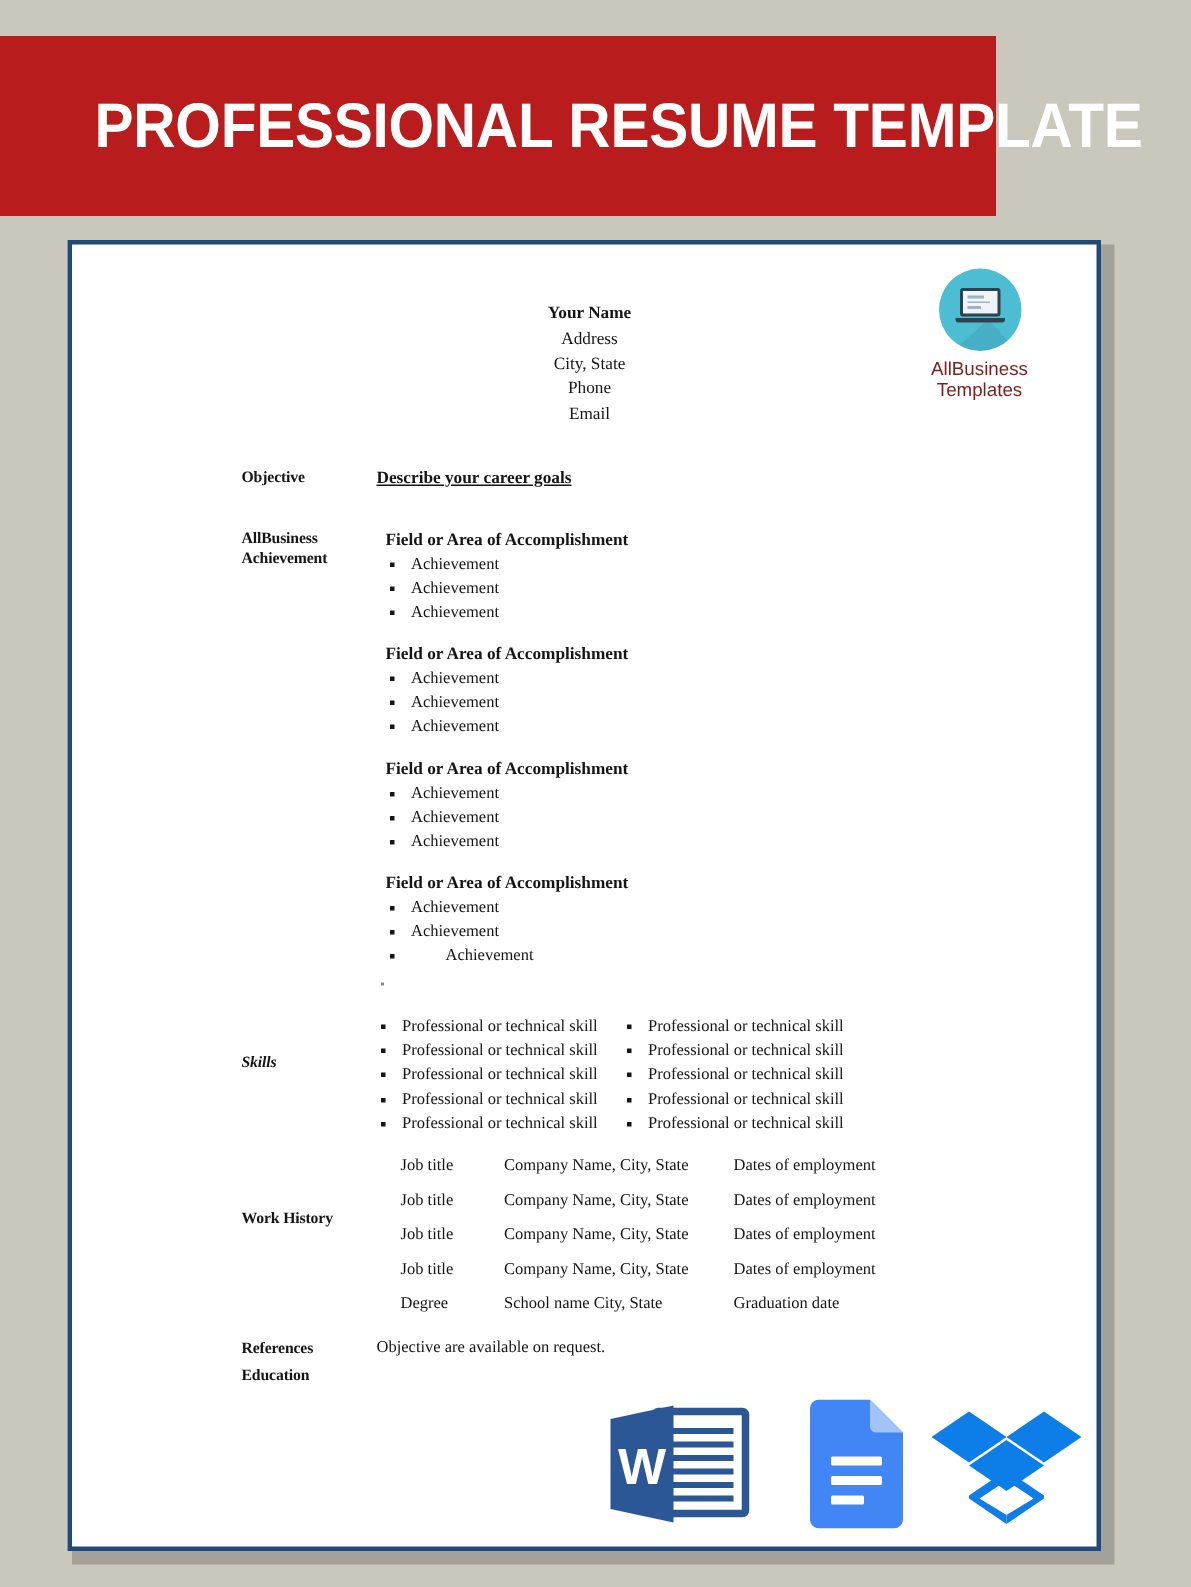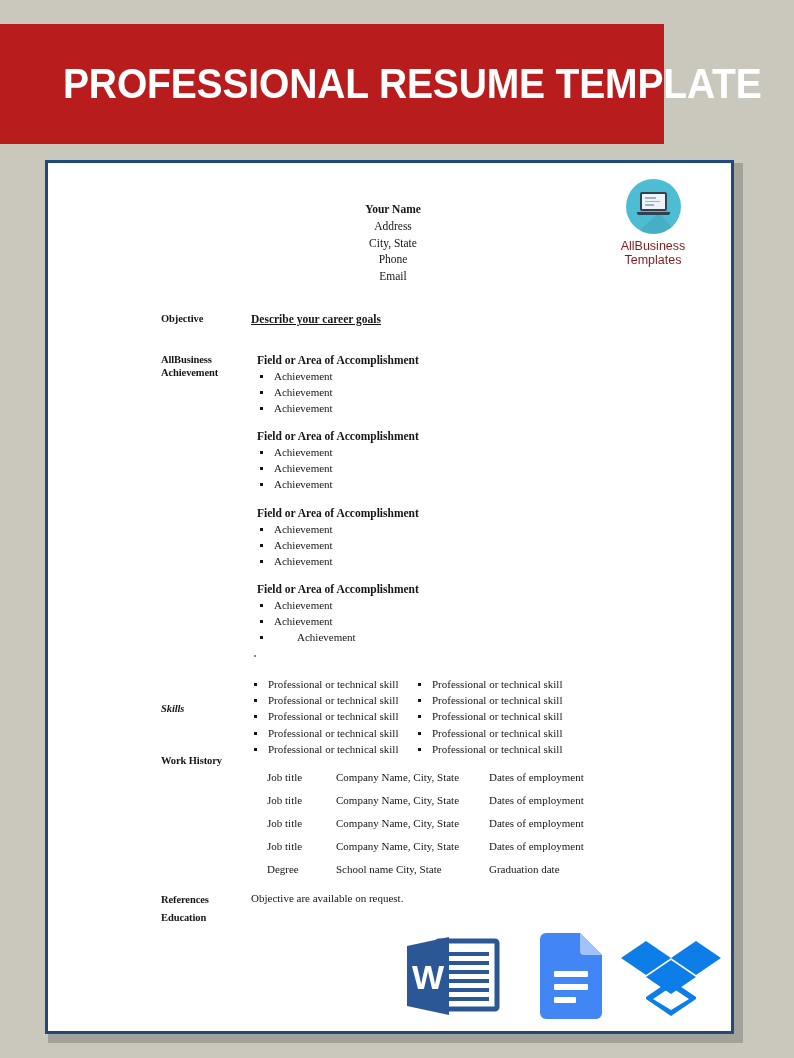--- a/index.html
+++ b/index.html
@@ -319,21 +319,21 @@
       <div class="bullet-item">Professional or technical skill</div>
     </div>
     <div class="skills-col c2">
       <div class="bullet-item">Professional or technical skill</div>
       <div class="bullet-item">Professional or technical skill</div>
       <div class="bullet-item">Professional or technical skill</div>
       <div class="bullet-item">Professional or technical skill</div>
       <div class="bullet-item">Professional or technical skill</div>
     </div>
 
-    <div class="row-label" style="top:592px;">Work History</div>
+    <div class="row-label" style="top:644px;">Work History</div>
 
     <div class="wh-row" style="top:608px;">
       <span class="wh-c1">Job title</span>
       <span class="wh-c2">Company Name,  City, State</span>
       <span class="wh-c3">Dates of employment</span>
     </div>
     <div class="wh-row" style="top:631px;">
       <span class="wh-c1">Job title</span>
       <span class="wh-c2">Company Name,  City, State</span>
       <span class="wh-c3">Dates of employment</span>

